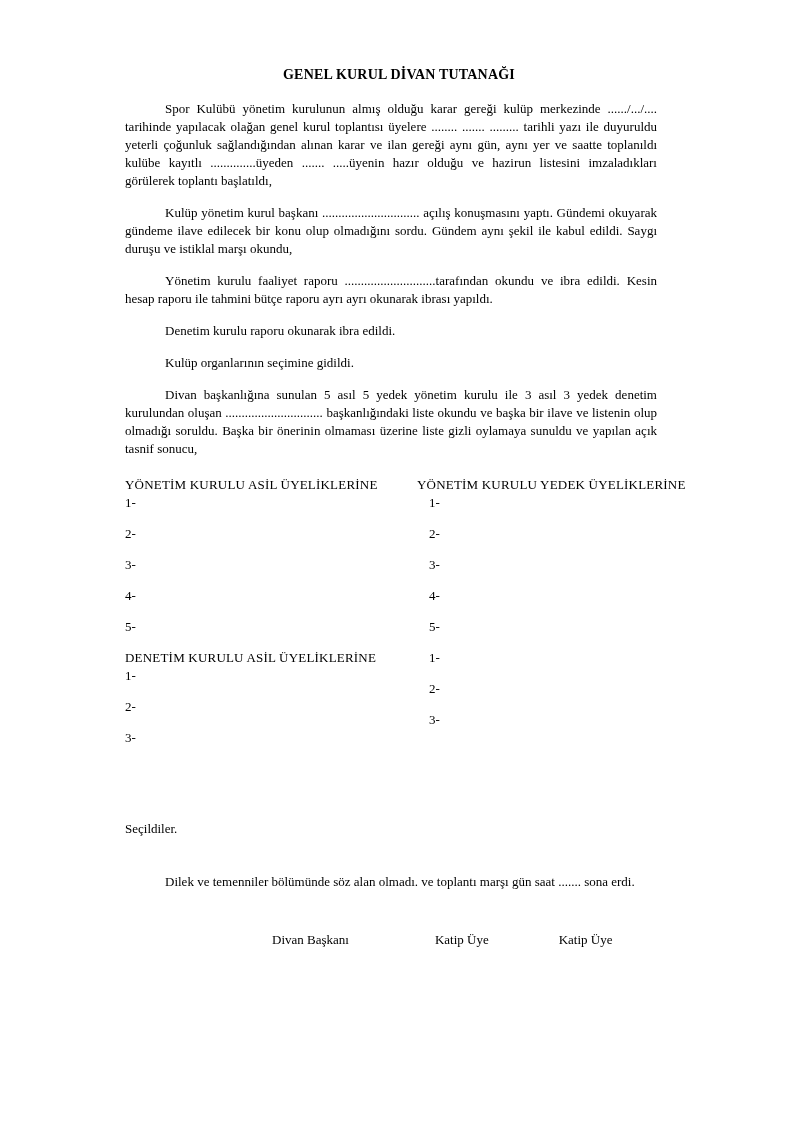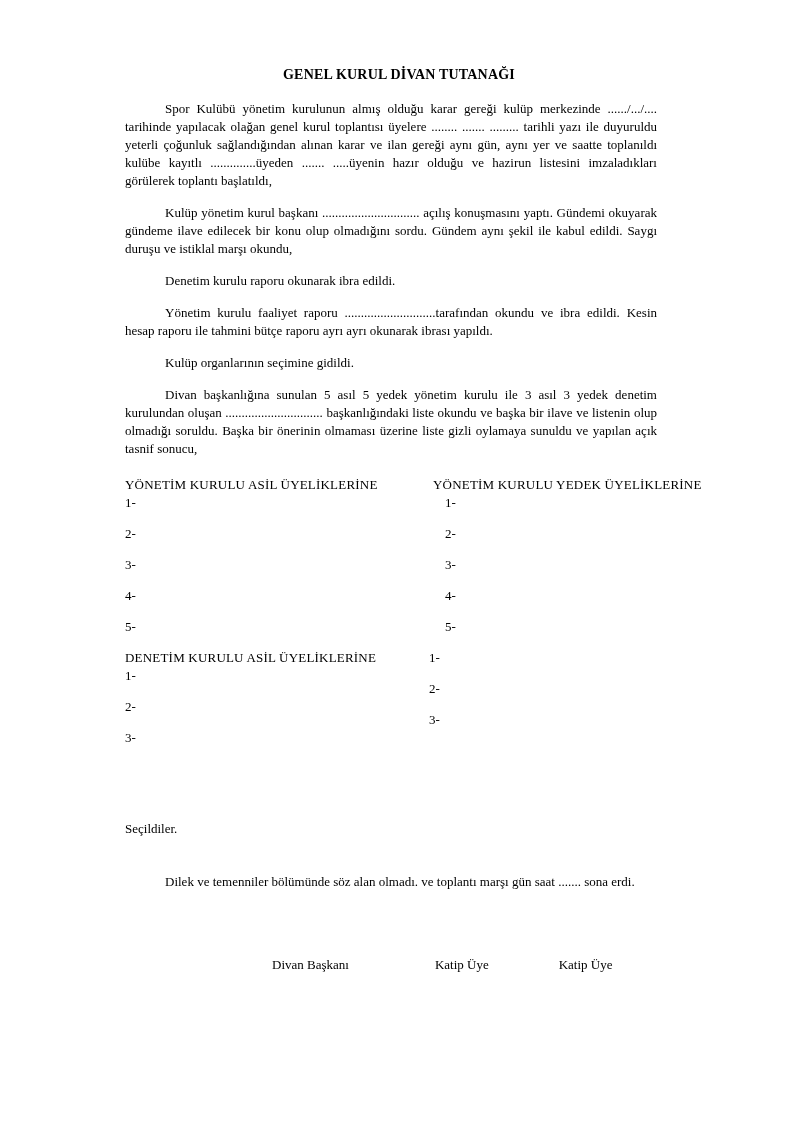--- a/index.html
+++ b/index.html
@@ -28,52 +28,52 @@
   .para {
     margin: 0 16px 14px 0;
     text-align: justify;
     text-indent: 40px;
   }
   .list-grid {
     display: grid;
     grid-template-columns: 292px 1fr;
     margin: 0;
   }
-  .list-grid.first { margin-top: 18px; gap: 16px; }
+  .list-grid.first { margin-top: 18px; }
   .list-grid.second { margin-top: 0; }
   .list-header {
     font-size: 13px;
     letter-spacing: 0.2px;
     white-space: nowrap;
   }
   .list-col.right .list-header { padding-left: 0; }
   .list-col.right .list-item { padding-left: 12px; }
   .list-item { margin: 0 0 13px 0; }
   .elected-note { margin: 60px 0 0 0; }
   .closing-para { margin: 35px 0 0 0; text-indent: 40px; }
   .signatures {
     display: flex;
-    margin-top: 65px;
+    margin-top: 40px;
     padding-left: 147px;
     white-space: nowrap;
   }
   .signatures .sig-2 { margin-left: 86px; }
   .signatures .sig-3 { margin-left: 70px; }
 </style>
 </head>
 <body>
 
 <div class="page">
 
   <h1 class="doc-title">GENEL KURUL DİVAN TUTANAĞI</h1>
 
   <p class="para">Spor Kulübü yönetim kurulunun almış olduğu karar gereği kulüp merkezinde ....../.../.... tarihinde yapılacak olağan genel kurul toplantısı üyelere ........ ....... ......... tarihli yazı ile duyuruldu yeterli çoğunluk sağlandığından alınan karar ve ilan gereği aynı gün, aynı yer ve saatte toplanıldı kulübe kayıtlı ..............üyeden ....... .....üyenin hazır olduğu ve hazirun listesini imzaladıkları görülerek toplantı başlatıldı,</p>
   <p class="para">Kulüp yönetim kurul başkanı .............................. açılış konuşmasını yaptı. Gündemi okuyarak gündeme ilave edilecek bir konu olup olmadığını sordu. Gündem aynı şekil ile kabul edildi. Saygı duruşu ve istiklal marşı okundu,</p>
+  <p class="para">Yönetim kurulu faaliyet raporu ............................tarafından okundu ve ibra edildi. Kesin hesap raporu ile tahmini bütçe raporu ayrı ayrı okunarak ibrası yapıldı.</p>
   <p class="para">Denetim kurulu raporu okunarak ibra edildi.</p>
-  <p class="para">Yönetim kurulu faaliyet raporu ............................tarafından okundu ve ibra edildi. Kesin hesap raporu ile tahmini bütçe raporu ayrı ayrı okunarak ibrası yapıldı.</p>
   <p class="para">Kulüp organlarının seçimine gidildi.</p>
   <p class="para">Divan başkanlığına sunulan 5 asıl 5 yedek yönetim kurulu ile 3 asıl 3 yedek denetim kurulundan oluşan .............................. başkanlığındaki liste okundu ve başka bir ilave ve listenin olup olmadığı soruldu. Başka bir önerinin olmaması üzerine liste gizli oylamaya sunuldu ve yapılan açık tasnif sonucu,</p>
 
   <div class="list-grid first">
     <div class="list-col left">
       <div class="list-header">YÖNETİM KURULU  ASİL ÜYELİKLERİNE</div>
       <div class="list-item">1-</div>
       <div class="list-item">2-</div>
       <div class="list-item">3-</div>
       <div class="list-item">4-</div>

